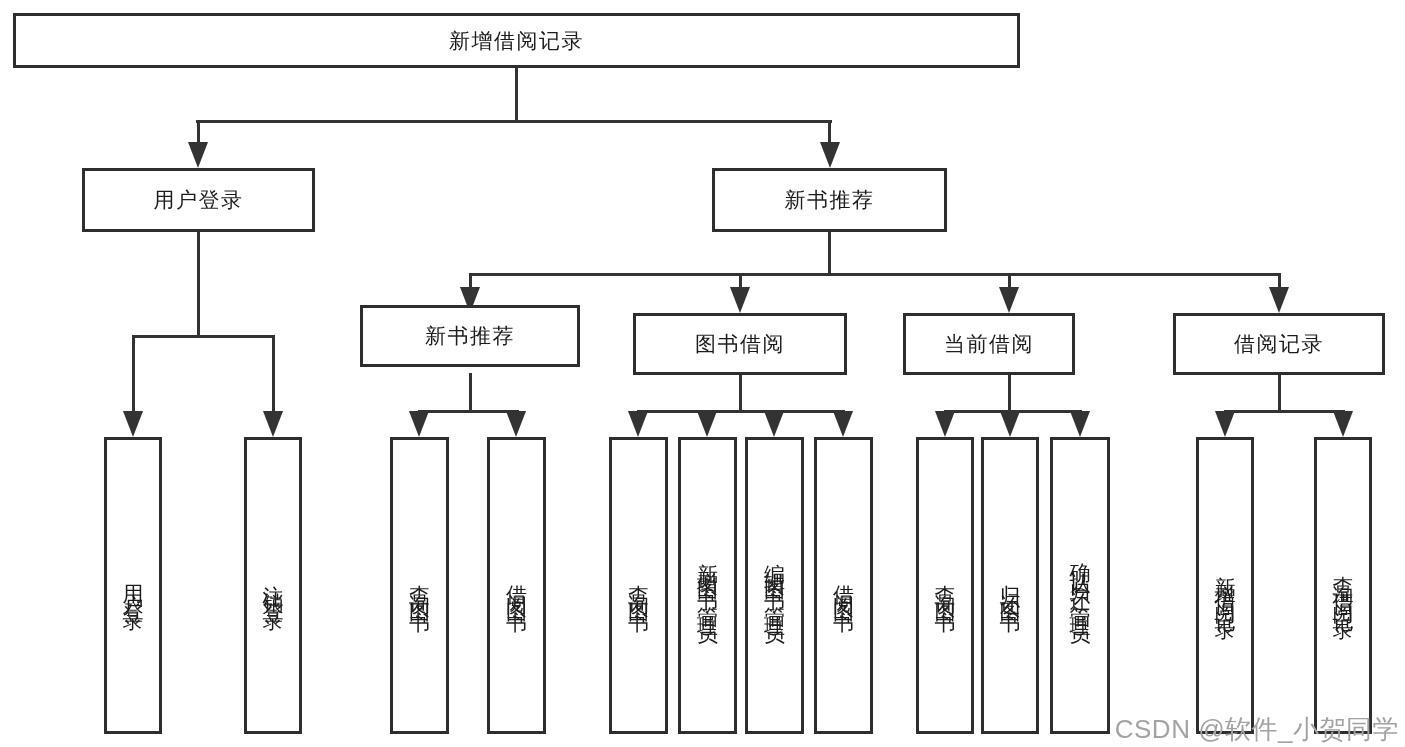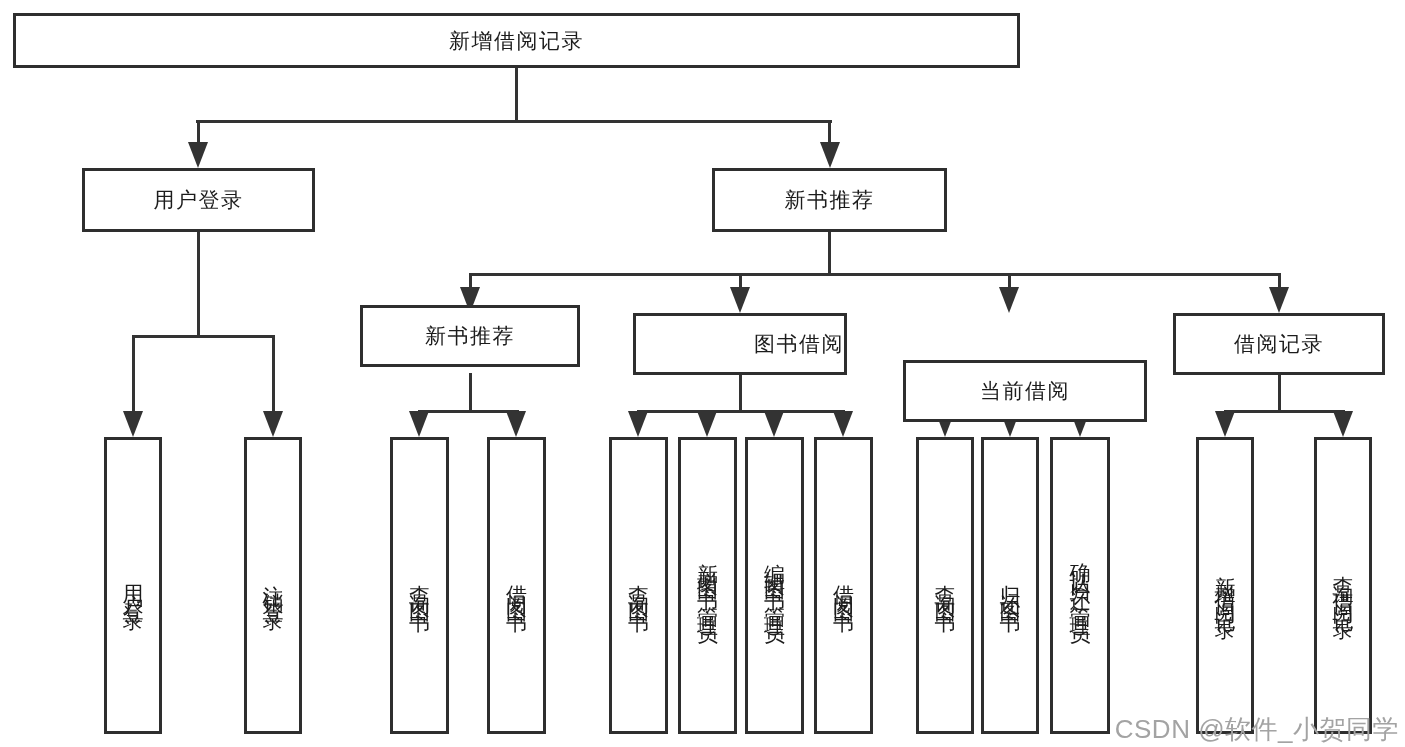--- a/index.html
+++ b/index.html
@@ -91,25 +91,25 @@
   </div>
 
   <div class="node" style="left:712px; top:168px; width:235px; height:64px;">
     <span>新书推荐</span>
   </div>
 
   <div class="node" style="left:360px; top:305px; width:220px; height:62px;">
     <span>新书推荐</span>
   </div>
 
-  <div class="node" style="left:633px; top:313px; width:214px; height:62px;justify-content:flex-end;">
+  <div class="node" style="left:633px; top:313px; width:214px; height:62px;">
     <span>图书借阅</span>
   </div>
 
-  <div class="node" style="left:903px; top:313px; width:244px; height:62px;margin-top:47px;">
+  <div class="node" style="left:903px; top:313px; width:172px; height:62px;">
     <span>当前借阅</span>
   </div>
 
   <div class="node" style="left:1173px; top:313px; width:212px; height:62px;">
     <span>借阅记录</span>
   </div>
 
   <div class="node leaf" style="left:104px; top:437px; width:58px; height:297px;">
     <span class="v">用户登录</span>
   </div>

